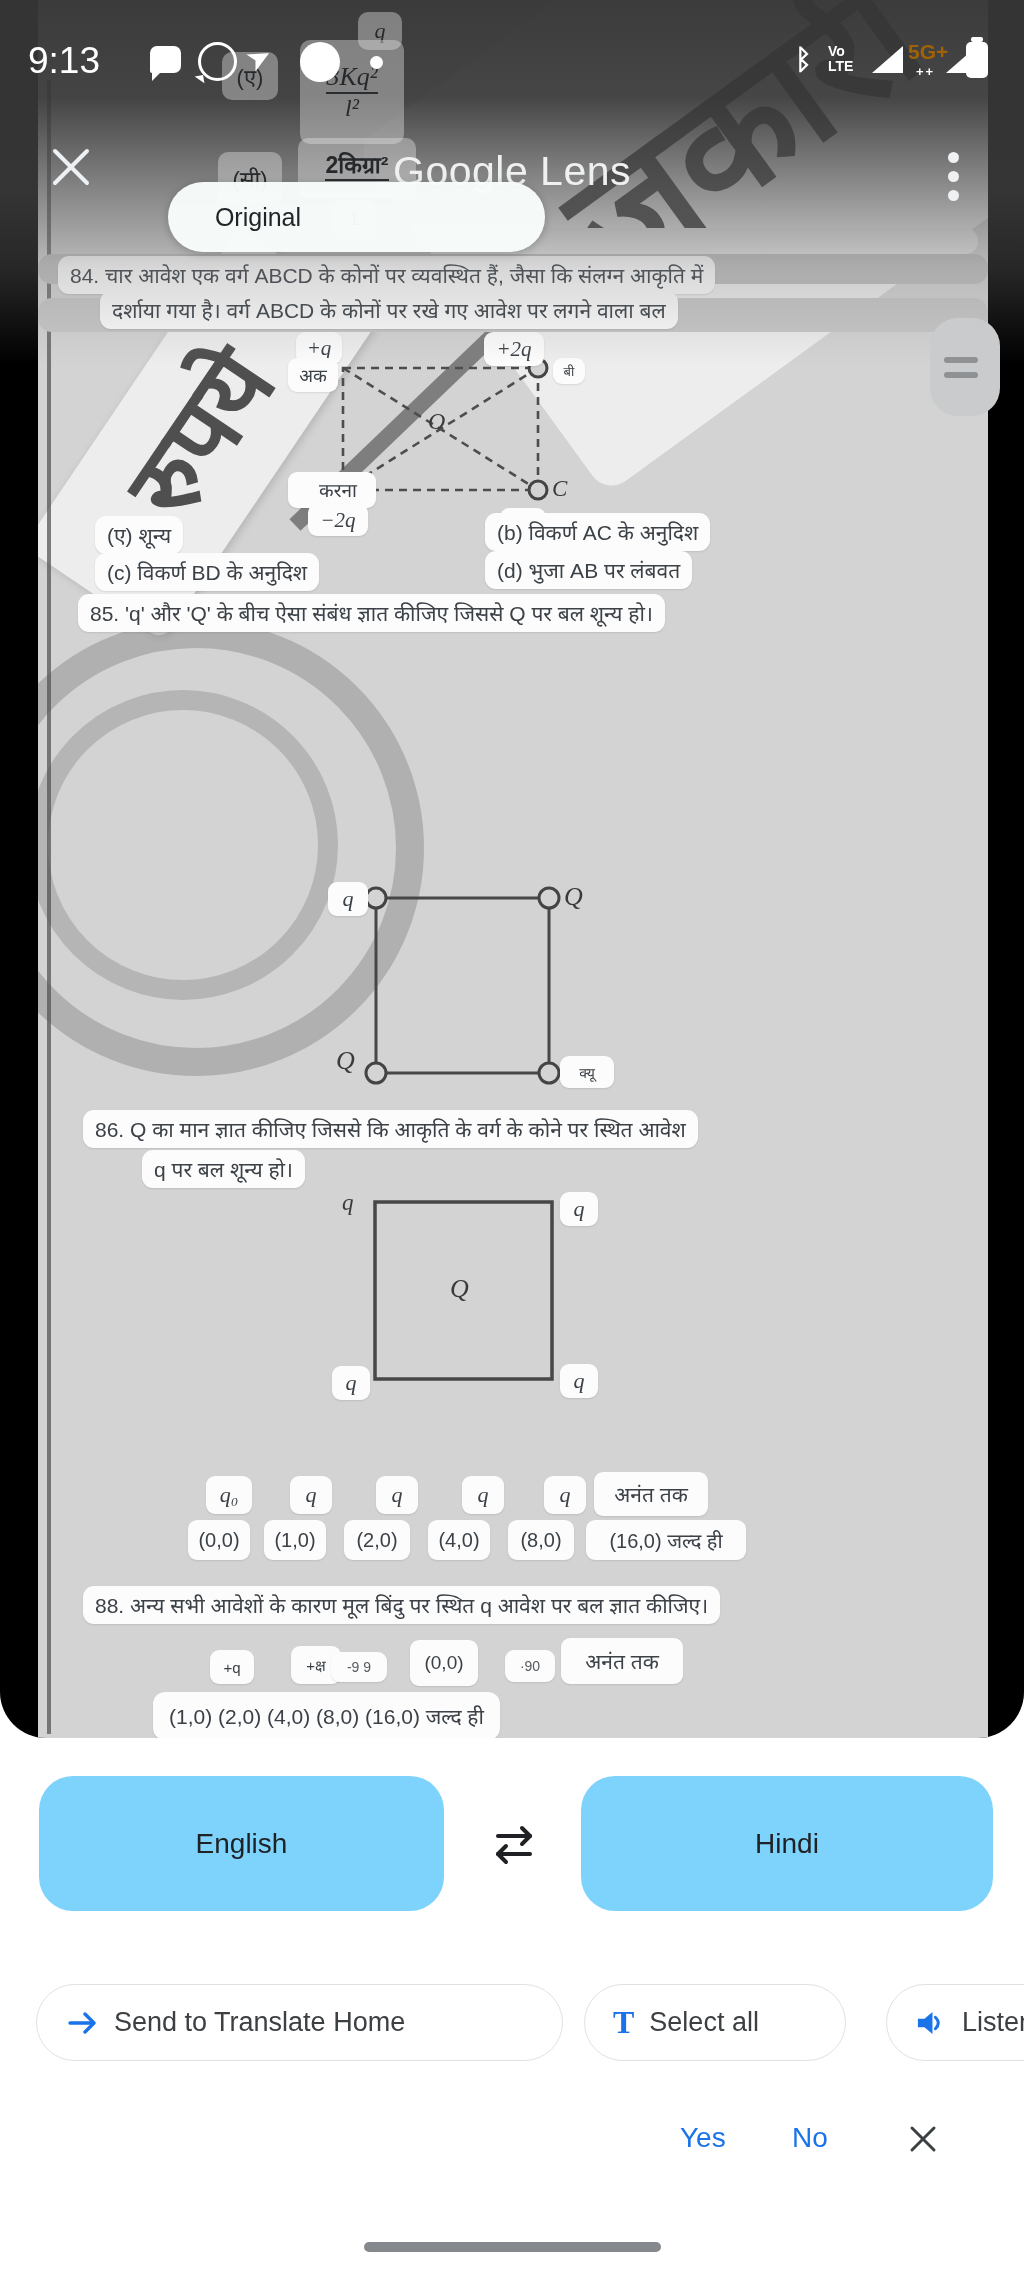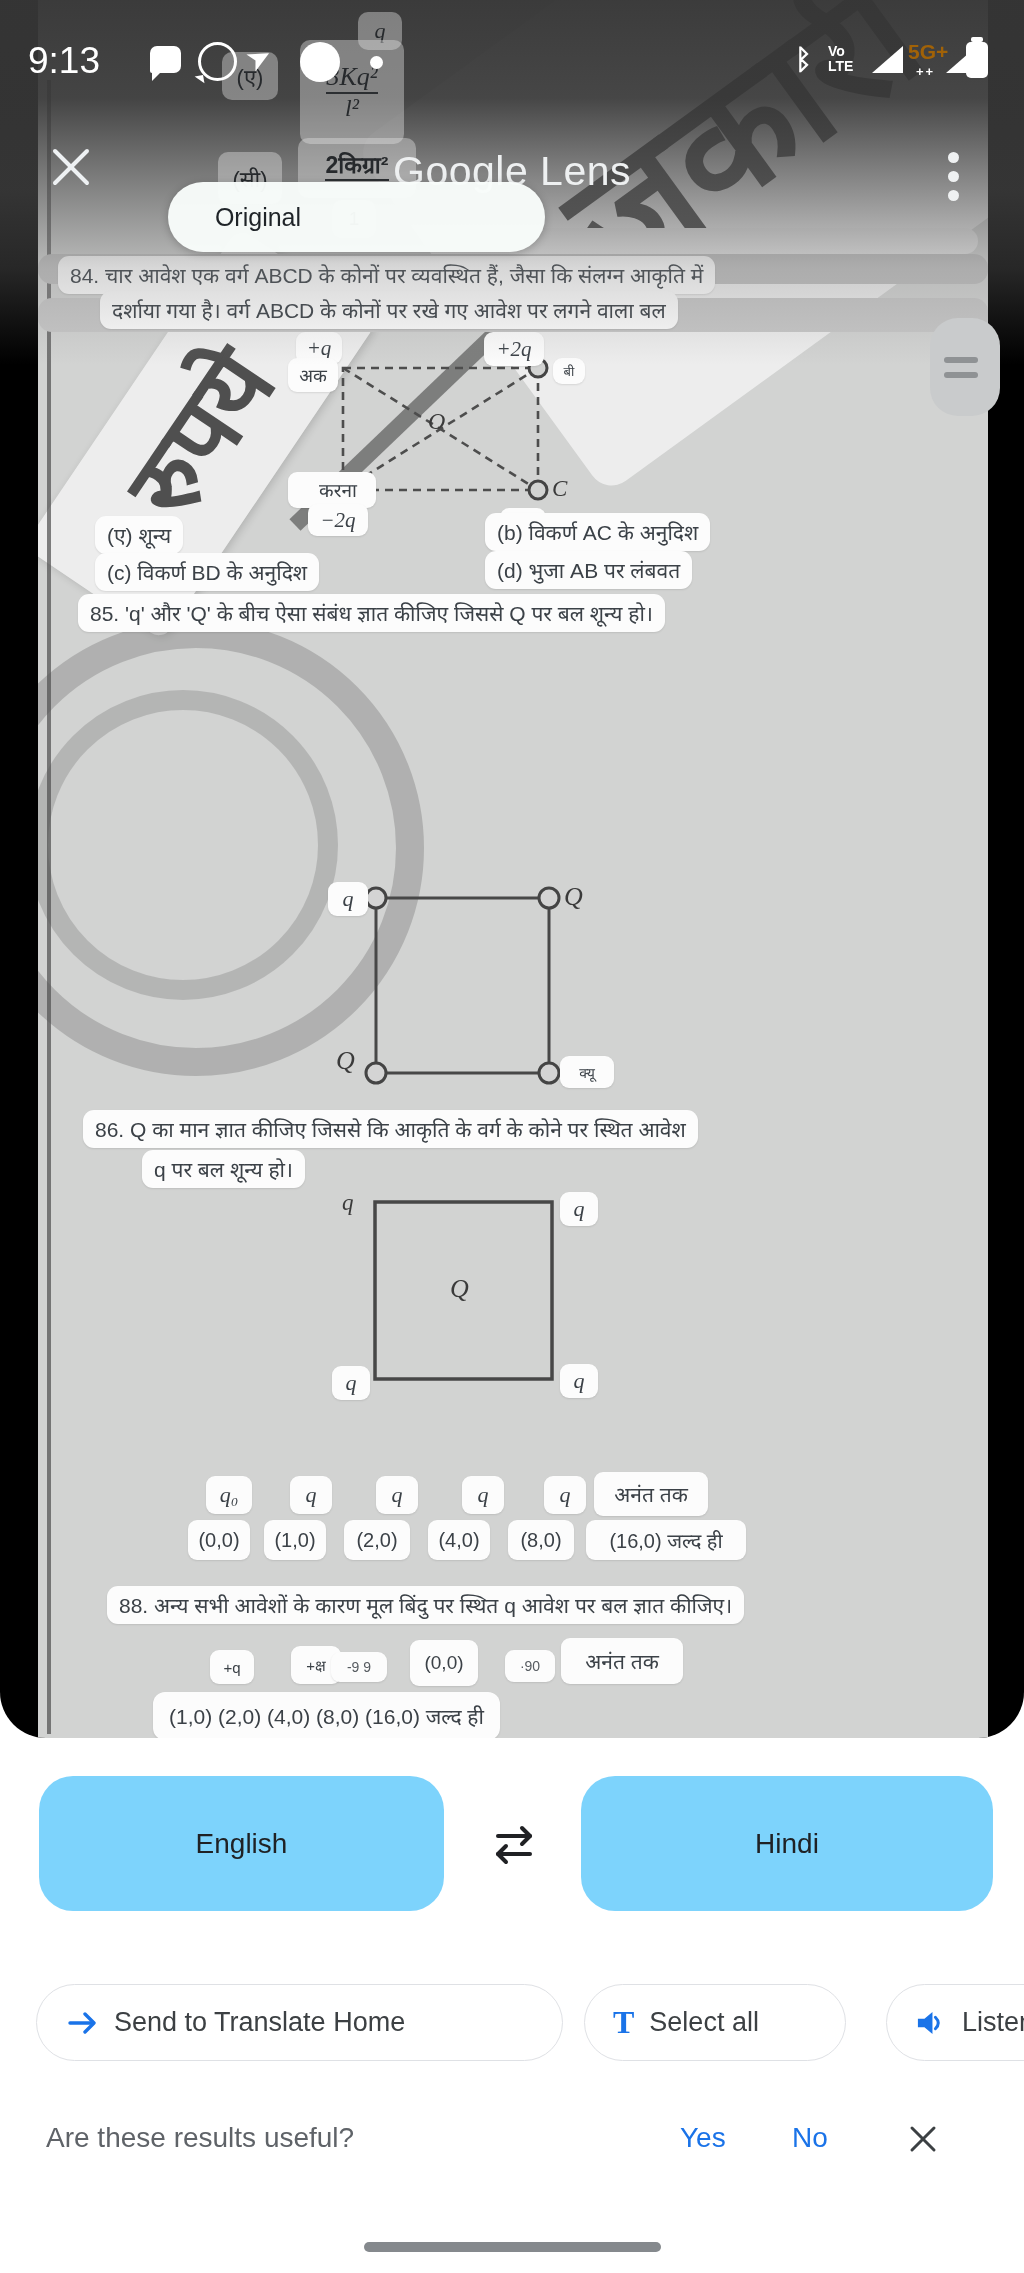--- a/index.html
+++ b/index.html
@@ -153,21 +153,21 @@
       <div class="c ser" style="left:424px;top:1476px;width:42px;height:38px;font-size:22px;">q</div>
       <div class="c ser" style="left:506px;top:1476px;width:42px;height:38px;font-size:22px;">q</div>
       <div class="c" style="left:556px;top:1472px;width:114px;height:44px;font-size:21px;">अनंत तक</div>
       <div class="c" style="left:150px;top:1520px;width:62px;height:40px;font-size:20px;">(0,0)</div>
       <div class="c" style="left:226px;top:1520px;width:62px;height:40px;font-size:20px;">(1,0)</div>
       <div class="c" style="left:306px;top:1520px;width:66px;height:40px;font-size:20px;">(2,0)</div>
       <div class="c" style="left:390px;top:1520px;width:62px;height:40px;font-size:20px;">(4,0)</div>
       <div class="c" style="left:470px;top:1520px;width:66px;height:40px;font-size:20px;">(8,0)</div>
       <div class="c" style="left:548px;top:1520px;width:160px;height:40px;font-size:20px;">(16,0) जल्द ही</div>
 
-      <div class="c qtext" style="left:45px;top:1586px;margin-left:24px;">88. अन्य सभी आवेशों के कारण मूल बिंदु पर स्थित q आवेश पर बल ज्ञात कीजिए।</div>
+      <div class="c qtext" style="left:45px;top:1586px;">88. अन्य सभी आवेशों के कारण मूल बिंदु पर स्थित q आवेश पर बल ज्ञात कीजिए।</div>
       <div class="c" style="left:172px;top:1650px;width:44px;height:34px;font-size:15px;">+q</div>
       <div class="c" style="left:207px;top:1646px;width:50px;height:38px;font-size:15px;margin-left:46px;">+क्ष</div>
       <div class="c" style="left:293px;top:1652px;width:56px;height:30px;font-size:14px;color:#565b60;">-9 9</div>
       <div class="c" style="left:372px;top:1640px;width:68px;height:46px;font-size:19px;">(0,0)</div>
       <div class="c" style="left:467px;top:1650px;width:50px;height:32px;font-size:14px;color:#565b60;">·90</div>
       <div class="c" style="left:523px;top:1638px;width:122px;height:46px;font-size:21px;">अनंत तक</div>
       <div class="c" style="left:115px;top:1692px;height:48px;font-size:21px;padding:0 16px;border-radius:12px;">(1,0) (2,0) (4,0) (8,0) (16,0) जल्द ही</div>
     </div>
 
     <div class="top-overlay"></div>
@@ -257,21 +257,20 @@
     <span>Select all</span>
   </div>
   <div class="action-chip" style="left:886px;top:1984px;width:290px;">
     <svg width="32" height="30" viewBox="0 0 44 40">
       <path d="M4 14 v12 h9 l11 9 V5 l-11 9 z" fill="#1a73e8"></path>
       <path d="M28 12 q8 8 0 16" stroke="#1a73e8" stroke-width="4" fill="none" stroke-linecap="round"></path>
     </svg>
     <span>Listen</span>
   </div>
 
-  <div class="feedback-text" style="left:46px;top:2122px;">Are these results useful?</div>
   <div class="feedback-link" style="left:680px;top:2122px;">Yes</div>
   <div class="feedback-link" style="left:792px;top:2122px;">No</div>
   <svg width="30" height="30" style="position:absolute;left:908px;top:2124px;">
     <line x1="4" y1="4" x2="26" y2="26" stroke="#3c4043" stroke-width="3" stroke-linecap="round"></line>
     <line x1="26" y1="4" x2="4" y2="26" stroke="#3c4043" stroke-width="3" stroke-linecap="round"></line>
   </svg>
 
   <div class="home-bar"></div>
 </div>
 

